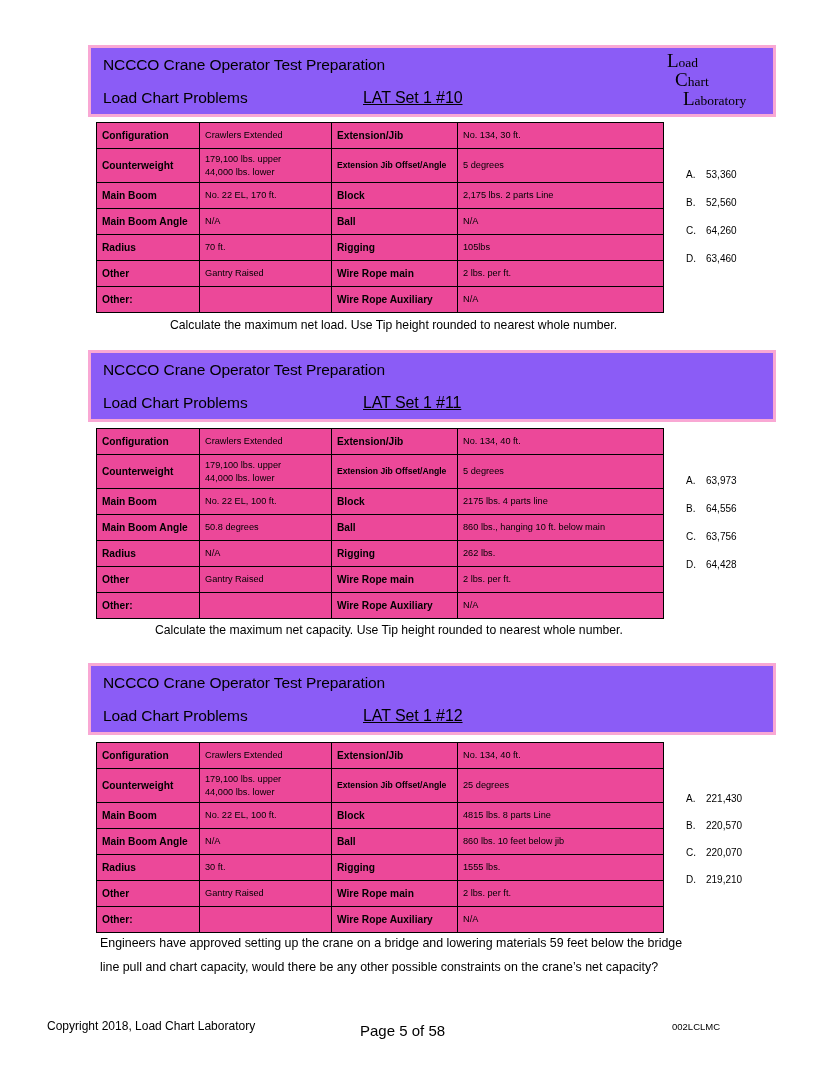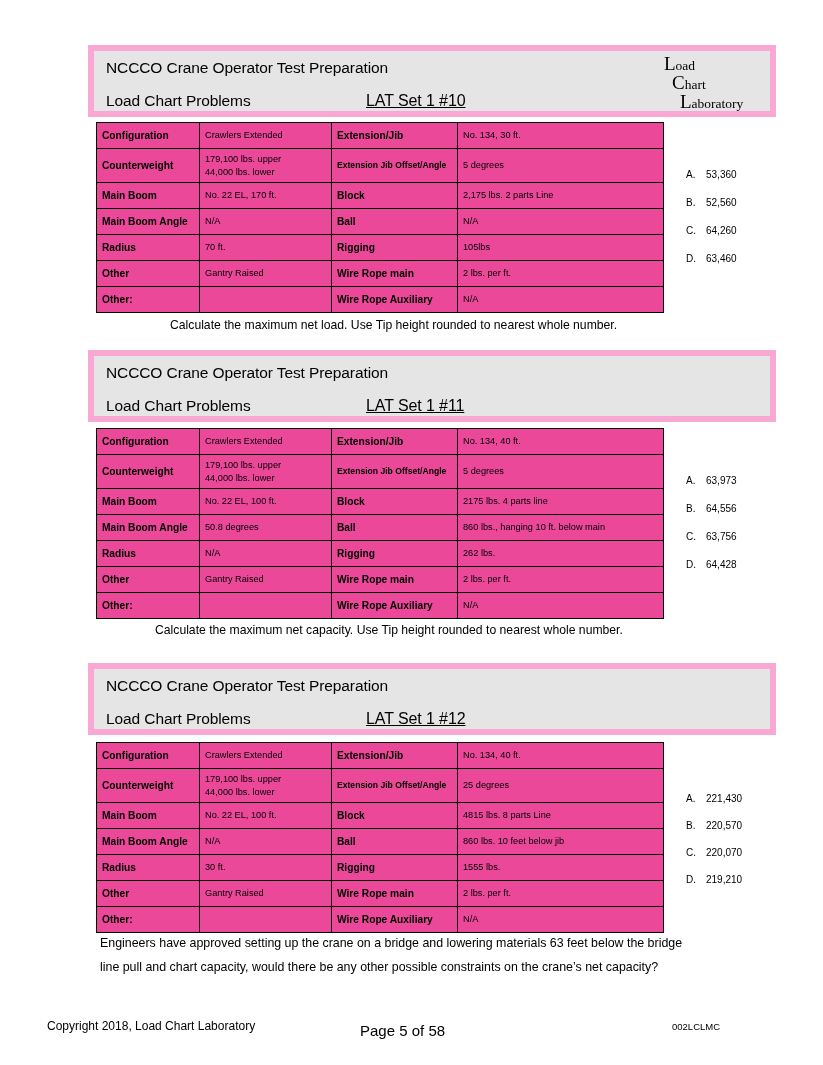--- a/index.html
+++ b/index.html
@@ -26,23 +26,23 @@
     left: 0;
     top: 0;
     width: 823px;
   }
 
   
   .hdr-box {
     position: absolute;
     left: 88px;
     width: 688px;
-    border: 6px solid #f9a8d4;
+    border: 3px solid #f9a8d4;
     box-sizing: border-box;
-    background: #e5e5e5;
+    background: #8b5cf6;
     height: 72px;
   }
   .hdr-line1 {
     position: absolute;
     left: 12px;
     top: 8px;
     font-size: 15.5px;
     letter-spacing: -0.1px;
     white-space: nowrap;
   }
@@ -391,21 +391,21 @@
     </table>
 
     <div class="answers" style="left:686px; top:793px;">
       <div class="ans" style="margin-bottom:16px;"><span class="ltr">A.</span><span>221,430</span></div>
       <div class="ans" style="margin-bottom:16px;"><span class="ltr">B.</span><span>220,570</span></div>
       <div class="ans" style="margin-bottom:16px;"><span class="ltr">C.</span><span>220,070</span></div>
       <div class="ans"><span class="ltr">D.</span><span>219,210</span></div>
     </div>
 
     <div class="prompt" style="top:932px;">
-      <div>Engineers have approved setting up the crane on a bridge and lowering materials 63 feet below the bridge</div>
+      <div>Engineers have approved setting up the crane on a bridge and lowering materials 59 feet below the bridge</div>
       <div>line pull and chart capacity, would there be any other possible constraints on the crane’s net capacity?</div>
     </div>
   </div>
 
   <div class="footer-left">Copyright 2018, Load Chart Laboratory</div>
   <div class="footer-center">Page 5 of 58</div>
   <div class="footer-right">002LCLMC</div>
 
 </div>
 

